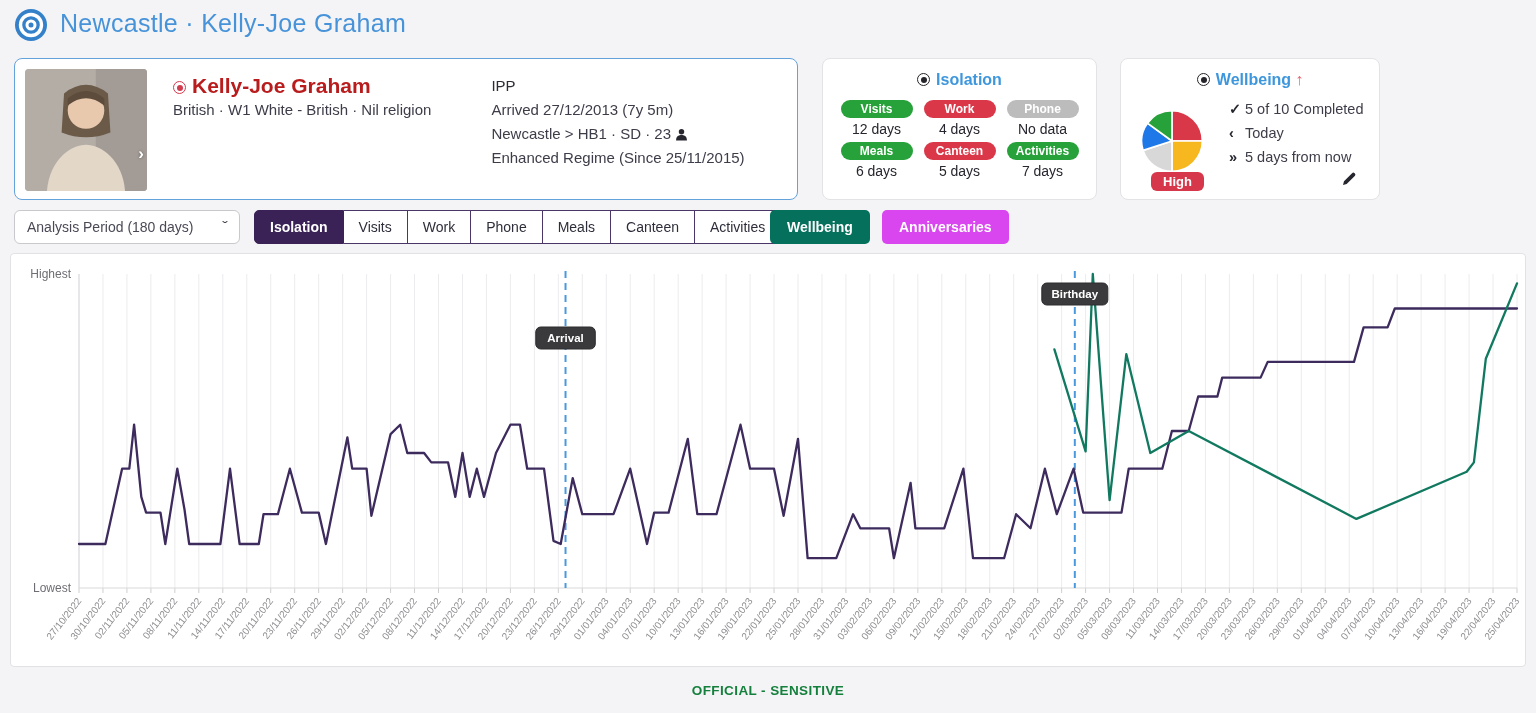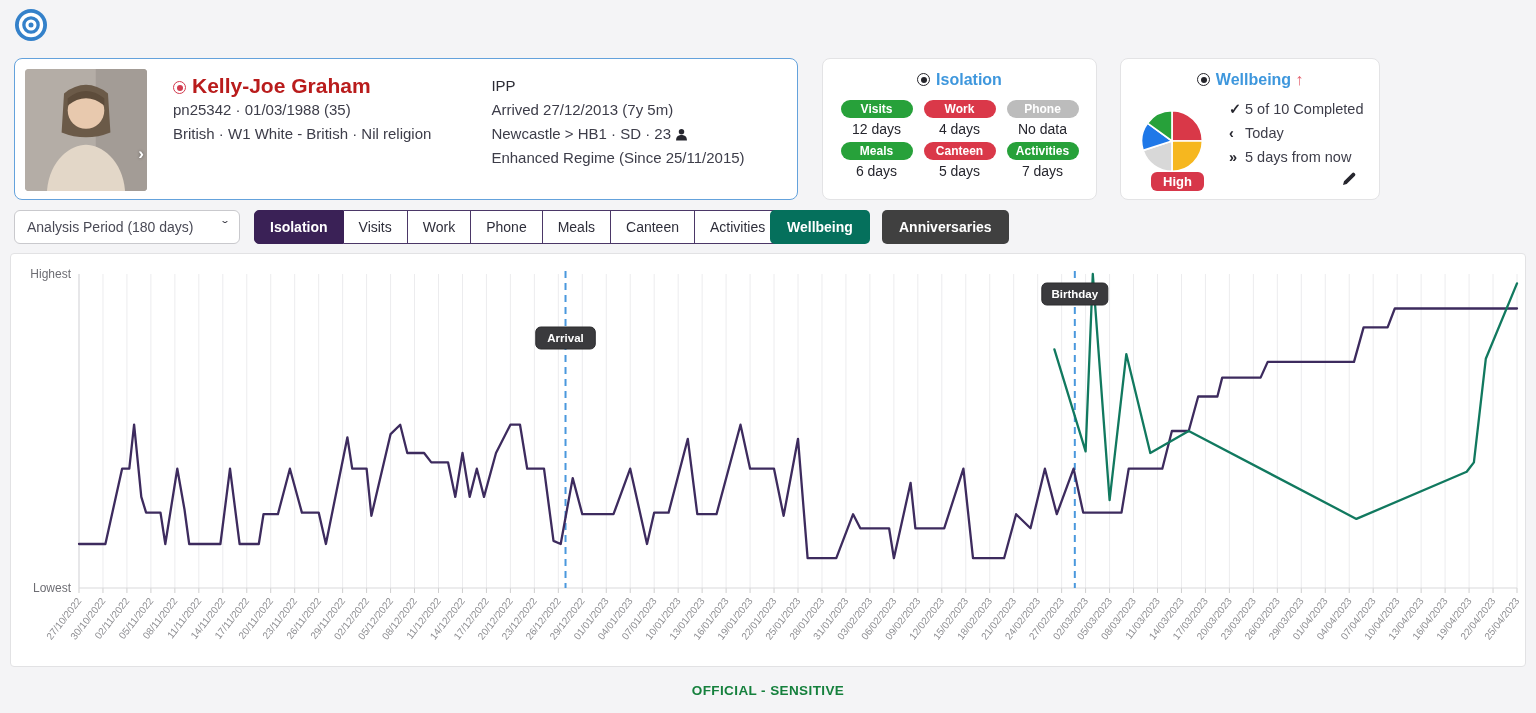--- a/index.html
+++ b/index.html
@@ -57,55 +57,55 @@
   
   .period-select { position:absolute; left:14px; top:210px; width:226px; height:34px; background:#fff; border:1px solid #c9c9cd; border-radius:6px; font-size:14px; color:#4a4a56; display:flex; align-items:center; padding:0 12px; cursor:pointer; }
   .period-select .chev { margin-left:auto; font-size:12px; color:#3a3a44; transform:scaleX(1.4); }
   .metric-group { position:absolute; left:254px; top:210px; display:flex; height:34px; }
   .metric-btn { background:#fff; border:1px solid #4b3767; border-left:none; padding:0 15px; font-size:14px; color:#2e2e3a; font-family:inherit; cursor:pointer; }
   .metric-btn:first-child { border-left:1px solid #4b3767; border-radius:5px 0 0 5px; }
   .metric-btn:last-child { border-radius:0 5px 5px 0; }
   .metric-btn.active { background:#3a2156; border-color:#3a2156; color:#fff; font-weight:700; }
   .pill-btn { position:absolute; top:210px; height:34px; border:none; border-radius:5px; color:#fff; font-size:14px; font-weight:600; padding:0 17px; font-family:inherit; cursor:pointer; }
   .wellbeing-btn { left:770px; background:#05705c; }
-  .anniv-btn { left:882px; background:#404040;text-align:center; }
+  .anniv-btn { left:882px; background:#d946ef;text-align:center; }
 
   
   .chart-panel { position:absolute; left:10px; top:253px; width:1516px; height:414px; background:#fff; border:1px solid #e2e2e4; border-radius:4px; }
   .chart-panel svg { display:block; }
 
   
   .footer { position:absolute; left:0; top:683px; width:100%; text-align:center; font-size:13.5px; font-weight:600; letter-spacing:.4px; color:#15803d; }
 </style>
 </head>
 <body>
 
 <div class="app-header">
   <svg class="logo" viewBox="0 0 34 34">
     <circle cx="17" cy="17" r="16" fill="#3481ca"></circle>
     <circle cx="17" cy="17" r="10.5" fill="none" stroke="#ffffff" stroke-width="3.4"></circle>
     <circle cx="17" cy="17" r="4" fill="none" stroke="#ffffff" stroke-width="3"></circle>
   </svg>
+  <div class="app-title">Newcastle · Kelly-Joe Graham</div>
 </div>
 
 <div class="card profile-card">
   <div class="photo">
     <svg viewBox="0 0 100 100">
       <rect x="0" y="0" width="100" height="100" fill="#b4ada6"></rect>
       <rect x="58" y="0" width="42" height="100" fill="#a39c96"></rect>
       <path d="M32,20 Q50,6 68,20 L70,52 Q50,60 30,52 Z" fill="#6b5a48"></path>
       <circle cx="50" cy="34" r="15" fill="#e8c9ae"></circle>
       <path d="M35,30 Q50,18 65,30 L65,24 Q50,12 35,24 Z" fill="#5d4c3b"></path>
       <path d="M18,100 C20,74 38,62 50,62 C62,62 80,74 82,100 Z" fill="#e3d7c8"></path>
     </svg>
     <span class="photo-next">›</span>
   </div>
   <div class="profile-col">
     <div class="p-line p-name"><span class="bullseye red"></span><span>Kelly-Joe Graham</span></div>
-    <div class="p-line">pn25342 · 01/03/1988 (35)</div>
     <div class="p-line">British · W1 White - British · Nil religion</div>
   </div>
   <div class="profile-col second">
     <div class="p-line p-bold">IPP</div>
     <div class="p-line">Arrived 27/12/2013 (7y 5m)</div>
     <div class="p-line"><span>Newcastle &gt; HB1 · SD · 23</span><svg class="person-ico" width="13" height="13" viewBox="0 0 24 24">
           <circle cx="12" cy="7" r="5" fill="#26262e"></circle>
           <path d="M2,23 C2,14 8,13 12,13 C16,13 22,14 22,23 Z" fill="#26262e"></path>
         </svg></div>
     <div class="p-line">Enhanced Regime (Since 25/11/2015)</div>

